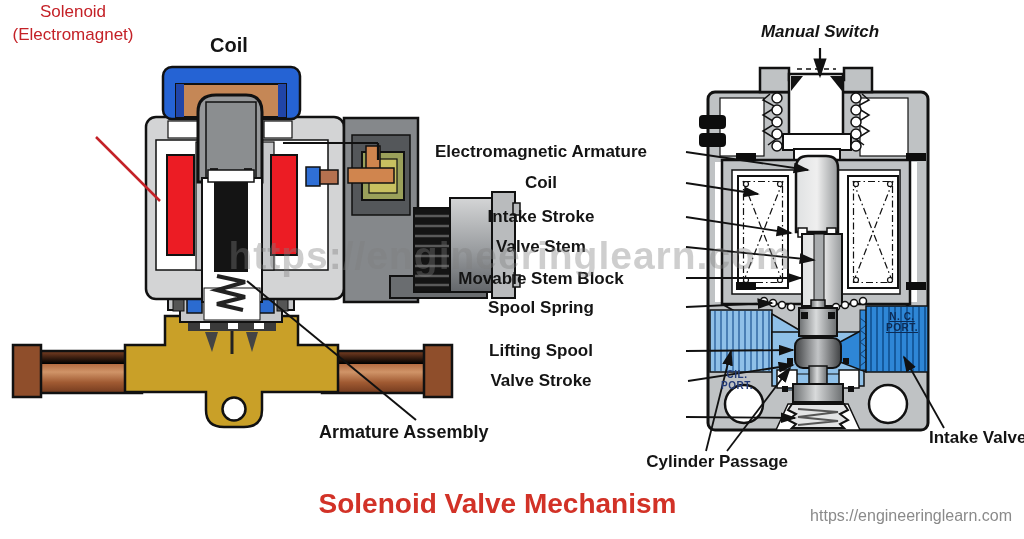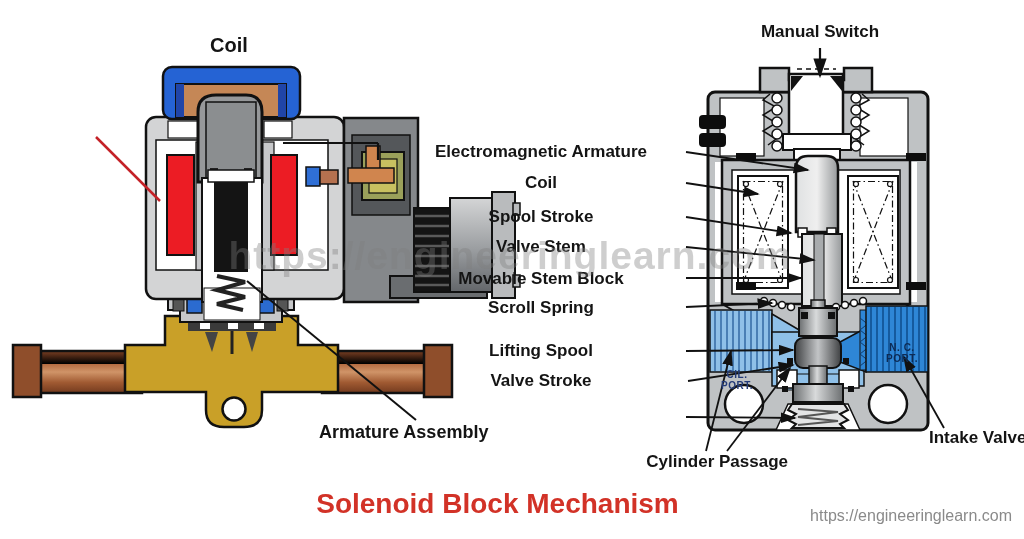--- a/index.html
+++ b/index.html
@@ -4,26 +4,26 @@
 <style>
   html,body{margin:0;padding:0;background:#fff;}
   #stage{position:relative;width:1024px;height:539px;background:#ffffff;overflow:hidden;
          font-family:"Liberation Sans",sans-serif;}
   #art{position:absolute;left:0;top:0;}
   .lbl{position:absolute;font-weight:700;color:#141414;font-size:17px;white-space:nowrap;line-height:19px;}
   .lbl.right-col{left:400px;width:282px;text-align:center;}
   #coil-label-left{left:210px;top:36px;font-size:20px;}
   #solenoid-label{left:5px;top:89px;width:146px;text-align:center;color:#c42127;font-size:17px;line-height:23px;}
   #armature-label{left:319px;top:423px;font-size:18px;}
-  #manual-switch-label{left:737px;top:22px;width:166px;text-align:center;}
+  #manual-switch-label{left:737px;top:22px;width:166px;text-align:center;font-style:italic;}
   #cylinder-passage-label{left:628px;top:452px;width:160px;text-align:right;}
   #intake-port-label{left:929px;top:428px;}
   .port-text{position:absolute;font-weight:700;font-size:10px;line-height:11px;text-align:center;letter-spacing:.5px;}
   #cil-port-text{left:709px;top:321px;width:56px;color:#243b78;margin-top:48px;}
-  #nc-port-text{left:881px;top:342px;width:42px;color:#0d2b55;}
+  #nc-port-text{left:881px;top:311px;width:42px;color:#0d2b55;text-decoration:underline;}
   #watermark{position:absolute;left:165px;top:234px;width:690px;text-align:center;
              font-size:39px;font-weight:700;color:rgba(125,125,125,0.38);letter-spacing:1px;white-space:nowrap;}
   #main-title{position:absolute;left:260px;top:488px;width:475px;text-align:center;
               font-size:28px;font-weight:700;color:#d23227;white-space:nowrap;}
   #site-url{position:absolute;left:756px;top:507px;width:256px;text-align:right;
             font-size:16px;color:#8a8a8a;font-weight:400;}
 </style>
 </head>
 <body>
 
@@ -312,44 +312,48 @@
       <line x1="706" y1="451" x2="731" y2="351" marker-end="url(#ah)"></line>
       <line x1="727" y1="451" x2="790" y2="368" marker-end="url(#ah)"></line>
       <line x1="944" y1="428" x2="904" y2="357" marker-end="url(#ah)"></line>
       <line x1="247" y1="281" x2="416" y2="420" stroke-width="2"></line>
       <line x1="96" y1="137" x2="160" y2="201" stroke="#c42127" stroke-width="2.5"></line>
     </g>
   </svg>
 
   <div class="lbl" id="coil-label-left">Coil</div>
 
+  <div id="solenoid-label">
+    <div>Solenoid</div>
+    <div>(Electromagnet)</div>
+  </div>
 
   <div class="lbl" id="armature-label">Armature Assembly</div>
 
   <div class="lbl" id="manual-switch-label">Manual Switch</div>
 
   <div class="lbl right-col" style="top:142px">Electromagnetic Armature</div>
   <div class="lbl right-col" style="top:173px">Coil</div>
-  <div class="lbl right-col" style="top:207px">Spool Stroke</div>
+  <div class="lbl right-col" style="top:207px">Intake Stroke</div>
   <div class="lbl right-col" style="top:237px">Valve Stem</div>
   <div class="lbl right-col" style="top:269px">Movable Stem Block</div>
-  <div class="lbl right-col" style="top:298px">Scroll Spring</div>
+  <div class="lbl right-col" style="top:298px">Spool Spring</div>
   <div class="lbl right-col" style="top:341px">Lifting Spool</div>
   <div class="lbl right-col" style="top:371px">Valve Stroke</div>
 
   <div class="lbl" id="cylinder-passage-label">Cylinder Passage</div>
   <div class="lbl" id="intake-port-label">Intake Valve</div>
 
   <div class="port-text" id="cil-port-text">
     <div>CIL.</div>
     <div>PORT.</div>
   </div>
   <div class="port-text" id="nc-port-text">
     <div>N. C.</div>
     <div>PORT.</div>
   </div>
 
   <div id="watermark">https://engineeringlearn.com</div>
 
-  <div id="main-title">Solenoid Block Mechanism</div>
+  <div id="main-title">Solenoid Valve Mechanism</div>
 
   <div id="site-url">https://engineeringlearn.com</div>
 </div>
 
 </body></html>

